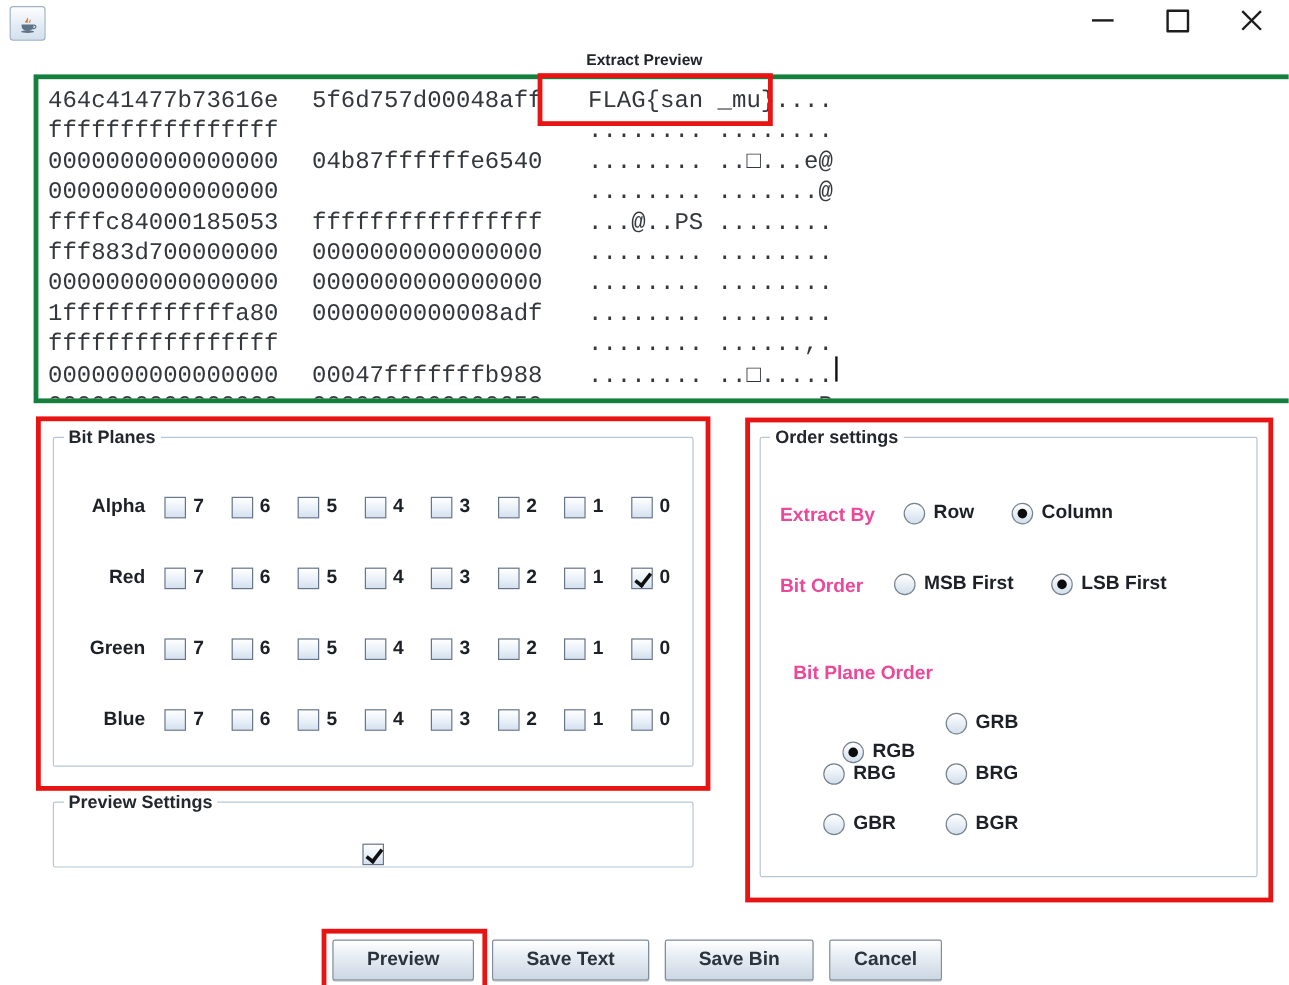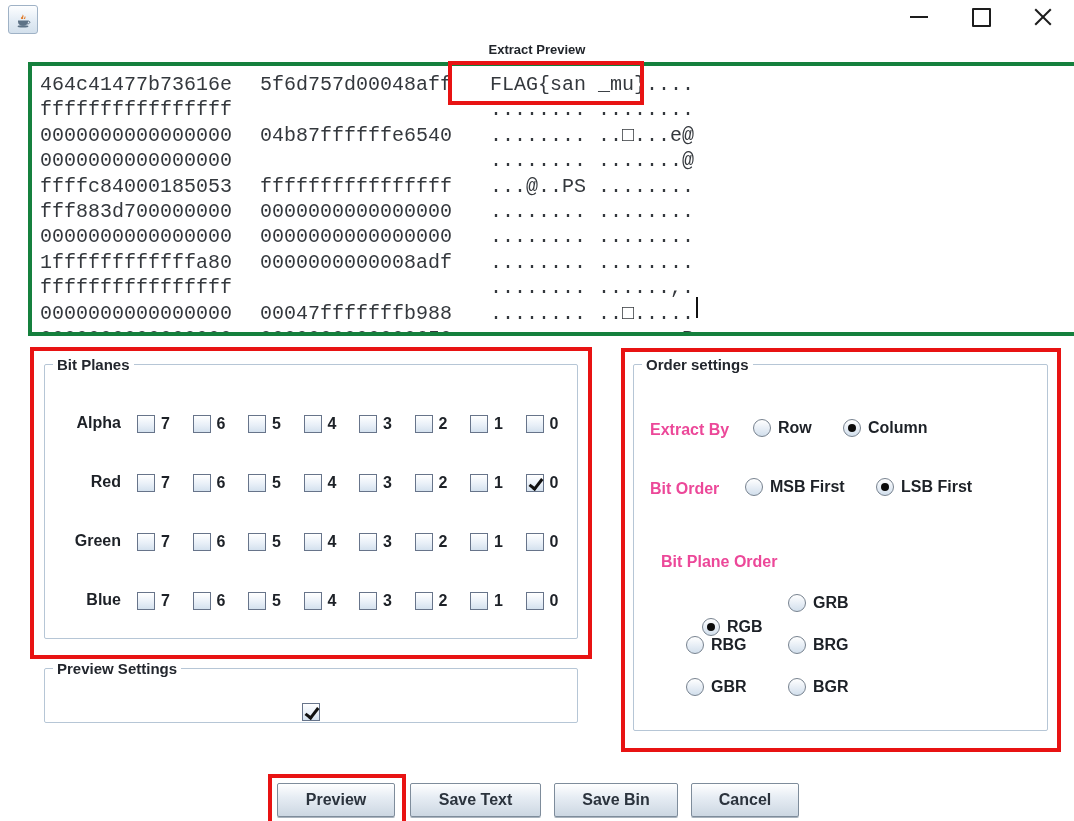--- a/index.html
+++ b/index.html
@@ -267,16 +267,16 @@
           <span class="radio"></span>
           <span class="olabel">BGR</span>
         </div>
       </div>
   </fieldset>
 
   <div id="button-row">
       <div class="btn" style="left: 277px; width: 118px;">Preview</div>
       <div class="btn" style="left: 410px; width: 131px;">Save Text</div>
       <div class="btn" style="left: 554px; width: 124px;">Save Bin</div>
-      <div class="btn" style="left: 691px; width: 108px;">Cancel</div>
+      <div class="btn" style="left: 691px; width: 94px;">Cancel</div>
     </div>
 
 </div>
 
 </body></html>

